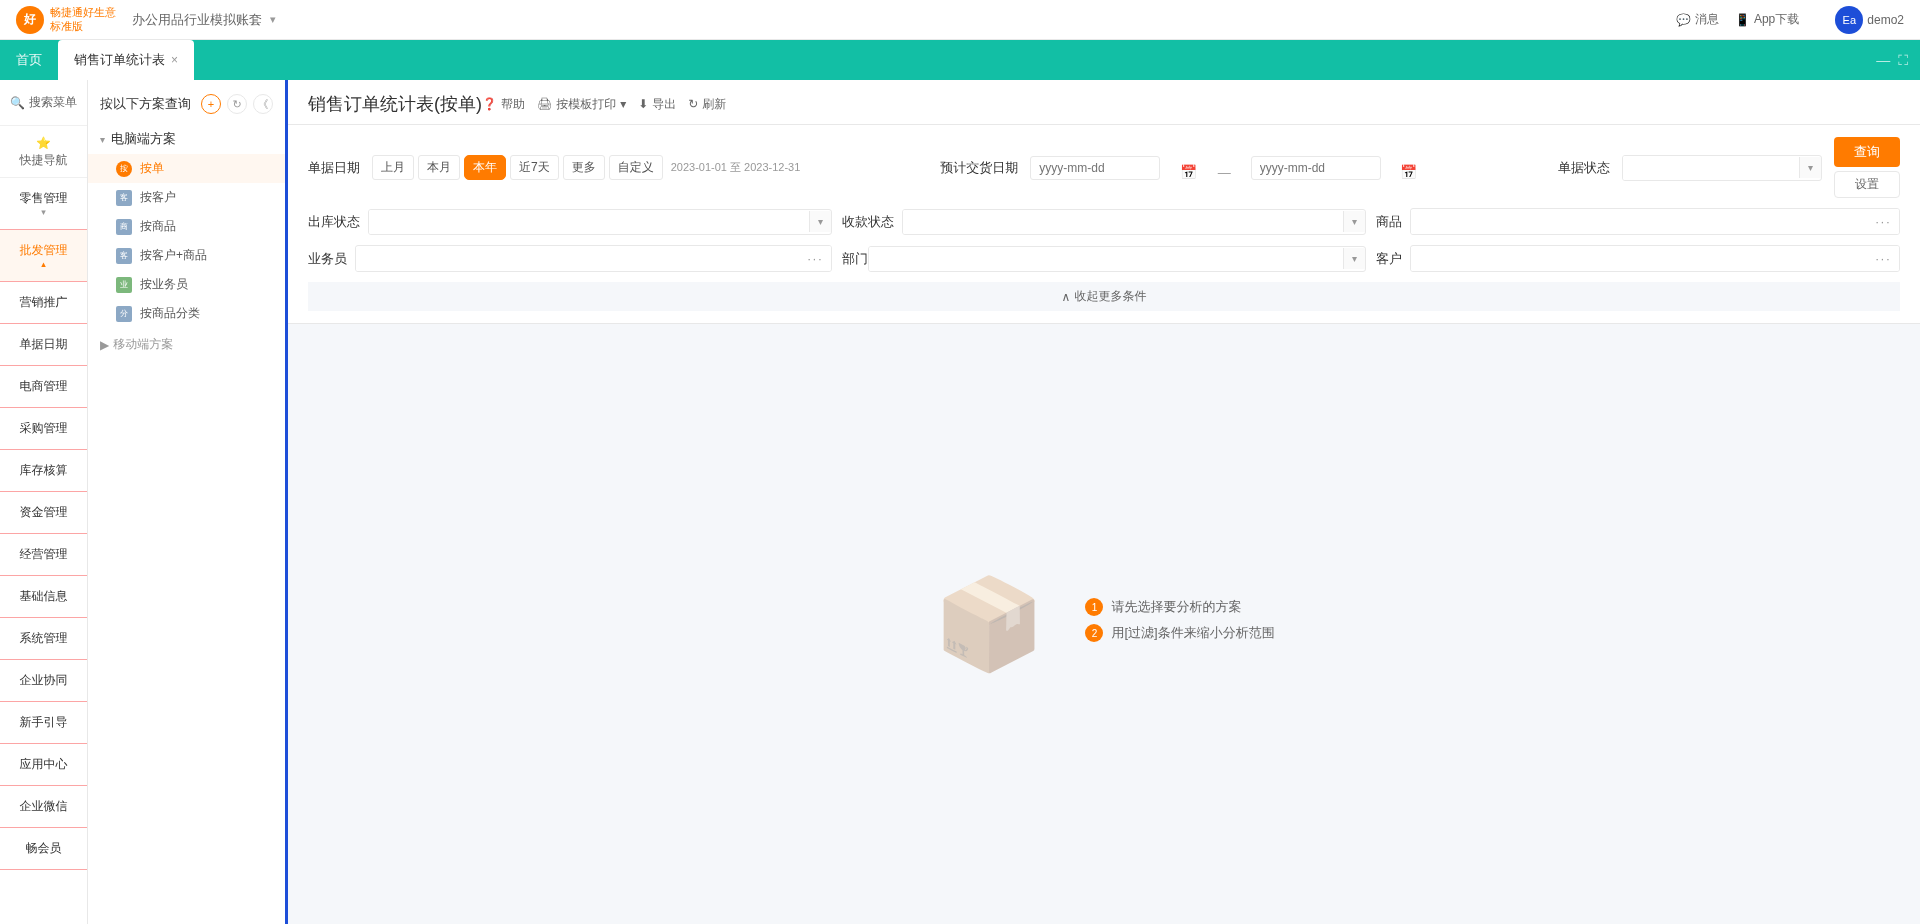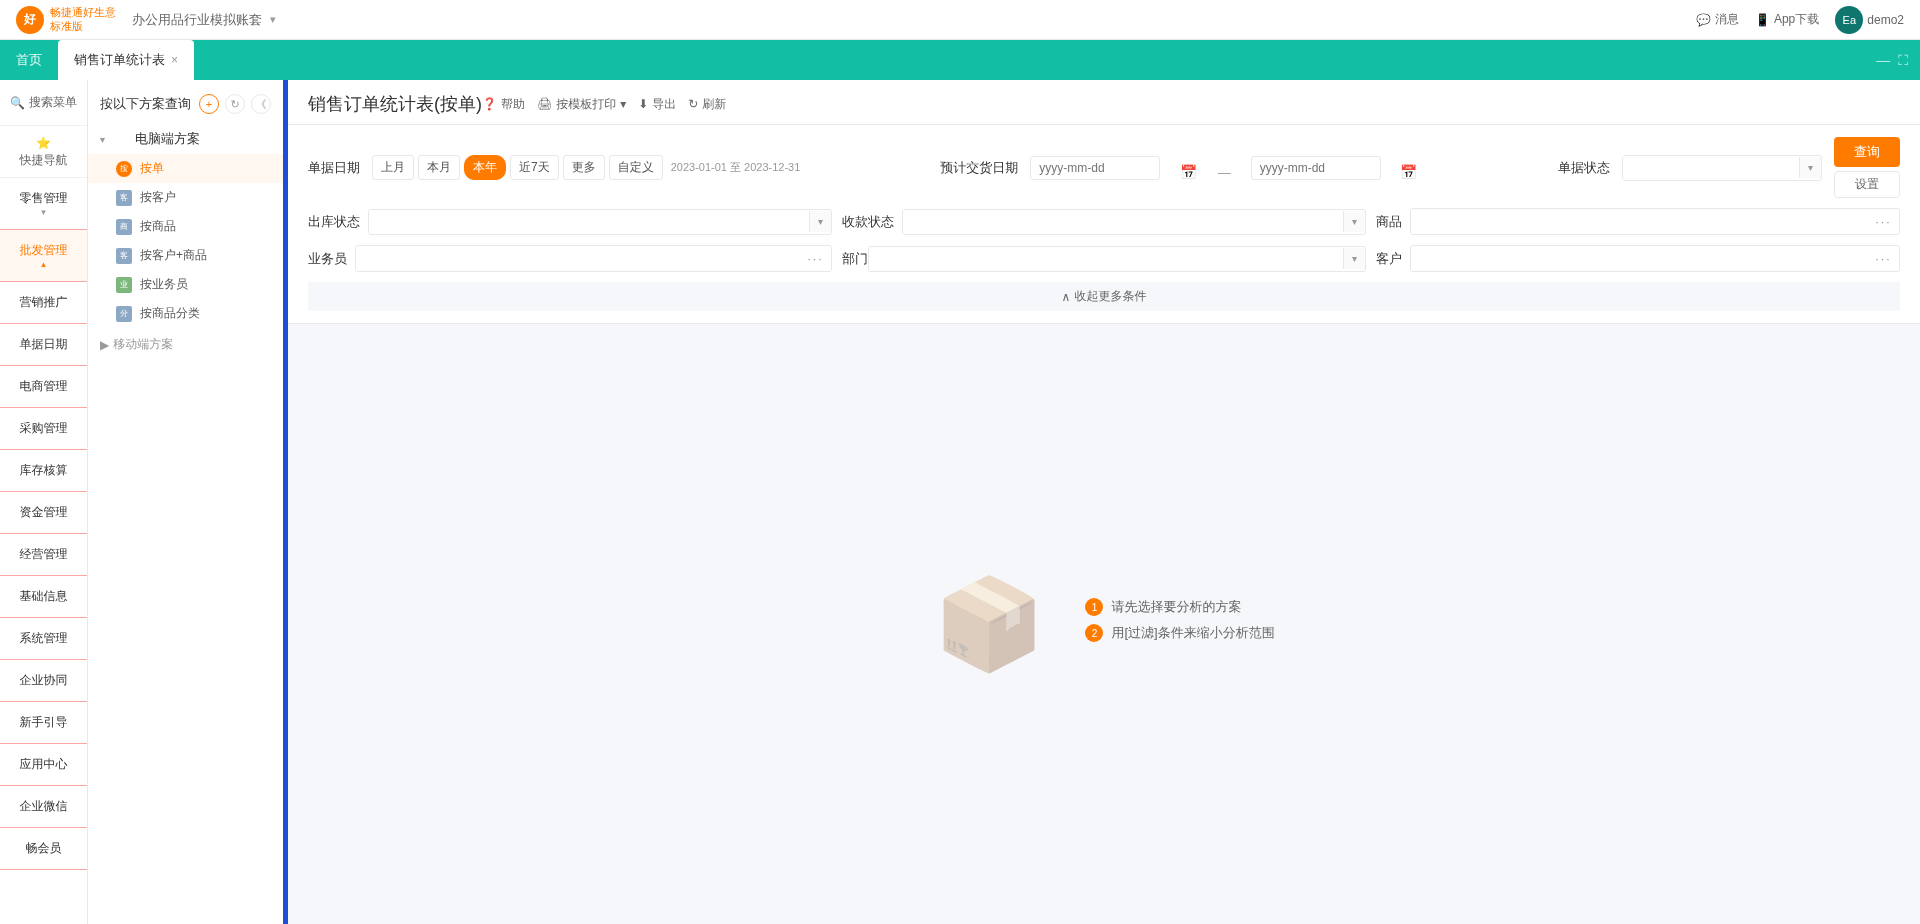--- a/index.html
+++ b/index.html
@@ -8,21 +8,21 @@
     
     .top-bar { height: 40px; background: #fff; display: flex; align-items: center; justify-content: space-between; padding: 0 16px; border-bottom: 1px solid #e8e8e8; flex-shrink: 0; }
     .top-bar-left { display: flex; align-items: center; gap: 8px; }
     .top-bar-logo { display: flex; align-items: center; gap: 6px; }
     .logo-icon { width: 28px; height: 28px; background: #ff7b00; border-radius: 50%; display: flex; align-items: center; justify-content: center; color: white; font-size: 12px; font-weight: bold; }
     .logo-text { font-size: 11px; color: #ff7b00; line-height: 1.2; }
     .top-bar-title { font-size: 13px; color: #666; margin-left: 8px; }
     .top-bar-dropdown { color: #999; cursor: pointer; font-size: 11px; }
     .top-bar-right { display: flex; align-items: center; gap: 16px; }
     .top-bar-action { display: flex; align-items: center; gap: 4px; color: #666; cursor: pointer; font-size: 12px; }
-    .user-avatar { width: 28px; height: 28px; background: #0f766e; border-radius: 50%; display: flex; align-items: center; justify-content: center; color: white; font-size: 11px; }
+    .user-avatar { width: 28px; height: 28px; background: #1d4ed8; border-radius: 50%; display: flex; align-items: center; justify-content: center; color: white; font-size: 11px; margin-left: 20px; }
 
     
     .nav-tabs { height: 40px; background: #12bfa5; display: flex; align-items: center; padding: 0 0 0 0; flex-shrink: 0; }
     .nav-tab { height: 40px; display: flex; align-items: center; padding: 0 16px; cursor: pointer; color: rgba(255,255,255,0.85); font-size: 13px; gap: 6px; }
     .nav-tab.active { background: #fff; color: #333; border-radius: 4px 4px 0 0; }
     .nav-tab-close { font-size: 12px; color: #999; cursor: pointer; }
     .nav-tab-home { color: rgba(255,255,255,0.9); }
     .nav-window-controls { margin-left: auto; display: flex; align-items: center; gap: 8px; padding-right: 12px; }
     .nav-window-btn { color: rgba(255,255,255,0.7); cursor: pointer; font-size: 14px; }
 
@@ -36,52 +36,52 @@
     .sidebar-nav-btn { padding: 8px; text-align: center; border-bottom: 1px solid #f0f0f0; }
     .sidebar-nav-btn span { font-size: 12px; color: #666; display: block; margin-top: 2px; }
     .sidebar-item { padding: 12px 8px; text-align: center; cursor: pointer; border-bottom: 1px solid #fca5a5; }
     .sidebar-item.active { color: #ff7b00; background: #fff7f0; }
     .sidebar-item span { font-size: 12px; display: block; }
 
     
     .content-area { flex: 1; display: flex; overflow: hidden; }
 
     
-    .left-panel { width: 200px; background: #fff; border-right: 5px solid #1d4ed8; padding: 8px 0; flex-shrink: 0; overflow-y: auto; }
+    .left-panel { width: 200px; background: #fff; border-right: 3px solid #1d4ed8; padding: 8px 0; flex-shrink: 0; overflow-y: auto; }
     .left-panel-header { display: flex; align-items: center; justify-content: space-between; padding: 6px 12px; }
     .left-panel-title { font-size: 13px; color: #333; font-weight: 500; }
     .left-panel-actions { display: flex; align-items: center; gap: 6px; }
     .lp-action-btn { width: 20px; height: 20px; border-radius: 50%; border: 1px solid #e8e8e8; background: #fff; cursor: pointer; display: flex; align-items: center; justify-content: center; font-size: 11px; color: #666; }
     .lp-action-btn.orange { background: #fff; border-color: #ff7b00; color: #ff7b00; }
     .lp-action-btn.gray { color: #999; }
     .lp-tree-section { padding: 4px 0; }
     .lp-tree-parent { display: flex; align-items: center; gap: 6px; padding: 6px 12px; cursor: pointer; }
     .lp-tree-arrow { font-size: 10px; color: #999; }
-    .lp-tree-label { font-size: 13px; color: #333; margin-left: 24px; }
+    .lp-tree-label { font-size: 13px; color: #333; }
     .lp-tree-child { display: flex; align-items: center; gap: 8px; padding: 6px 12px 6px 28px; cursor: pointer; font-size: 12px; color: #555; }
     .lp-tree-child.active { color: #ff7b00; background: #fff7f0; }
     .lp-tree-child .child-icon { width: 16px; height: 16px; background: #ff7b00; border-radius: 50%; display: flex; align-items: center; justify-content: center; color: white; font-size: 8px; flex-shrink: 0; }
     .lp-tree-child .child-icon-sq { width: 16px; height: 16px; background: #8ca8c5; border-radius: 2px; display: flex; align-items: center; justify-content: center; color: white; font-size: 8px; flex-shrink: 0; }
     .lp-tree-child .child-icon-bar { width: 16px; height: 16px; background: #7cb87c; border-radius: 2px; display: flex; align-items: center; justify-content: center; color: white; font-size: 8px; flex-shrink: 0; }
     .lp-section-title { font-size: 12px; color: #999; padding: 4px 12px; display: flex; align-items: center; gap: 4px; cursor: pointer; }
 
     
     .main-content { flex: 1; display: flex; flex-direction: column; overflow: hidden; }
     .page-header { padding: 12px 20px 8px; background: #fff; border-bottom: 1px solid #e8e8e8; display: flex; align-items: center; flex-shrink: 0; }
     .page-title { font-size: 18px; color: #333; font-weight: 500; }
     .page-header-actions { display: flex; align-items: center; gap: 12px; }
     .header-action { display: flex; align-items: center; gap: 4px; color: #666; cursor: pointer; font-size: 12px; }
 
     
     .filter-area { background: #fff; padding: 12px 20px; border-bottom: 1px solid #e8e8e8; flex-shrink: 0; }
     .filter-row { display: flex; align-items: center; gap: 12px; margin-bottom: 10px; flex-wrap: wrap; }
     .filter-label { font-size: 13px; color: #333; white-space: nowrap; flex-shrink: 0; }
     .filter-date-btns { display: flex; align-items: center; gap: 4px; }
     .date-btn { padding: 3px 8px; border: 1px solid #e8e8e8; border-radius: 3px; background: #fff; cursor: pointer; font-size: 12px; color: #555; }
-    .date-btn.active { background: #ff7b00; color: #fff; border-color: #ff7b00; border-radius: 10px; }
+    .date-btn.active { background: #ff7b00; color: #fff; border-color: #ff7b00; border-radius: 5px; }
     .date-range-text { font-size: 11px; color: #999; margin-left: 4px; }
     .filter-input { border: 1px solid #e8e8e8; border-radius: 3px; padding: 4px 8px; font-size: 12px; color: #333; background: #fff; outline: none; }
     .filter-input-date { width: 130px; }
     .filter-dash { color: #999; }
     .date-icon { color: #ff7b00; cursor: pointer; font-size: 14px; }
 
     
     .collapse-row { display: flex; justify-content: center; align-items: center; padding: 6px 0; background: #f5f7fa; }
     .collapse-btn { display: flex; align-items: center; gap: 4px; color: #666; cursor: pointer; font-size: 12px; background: none; border: none; }
 

